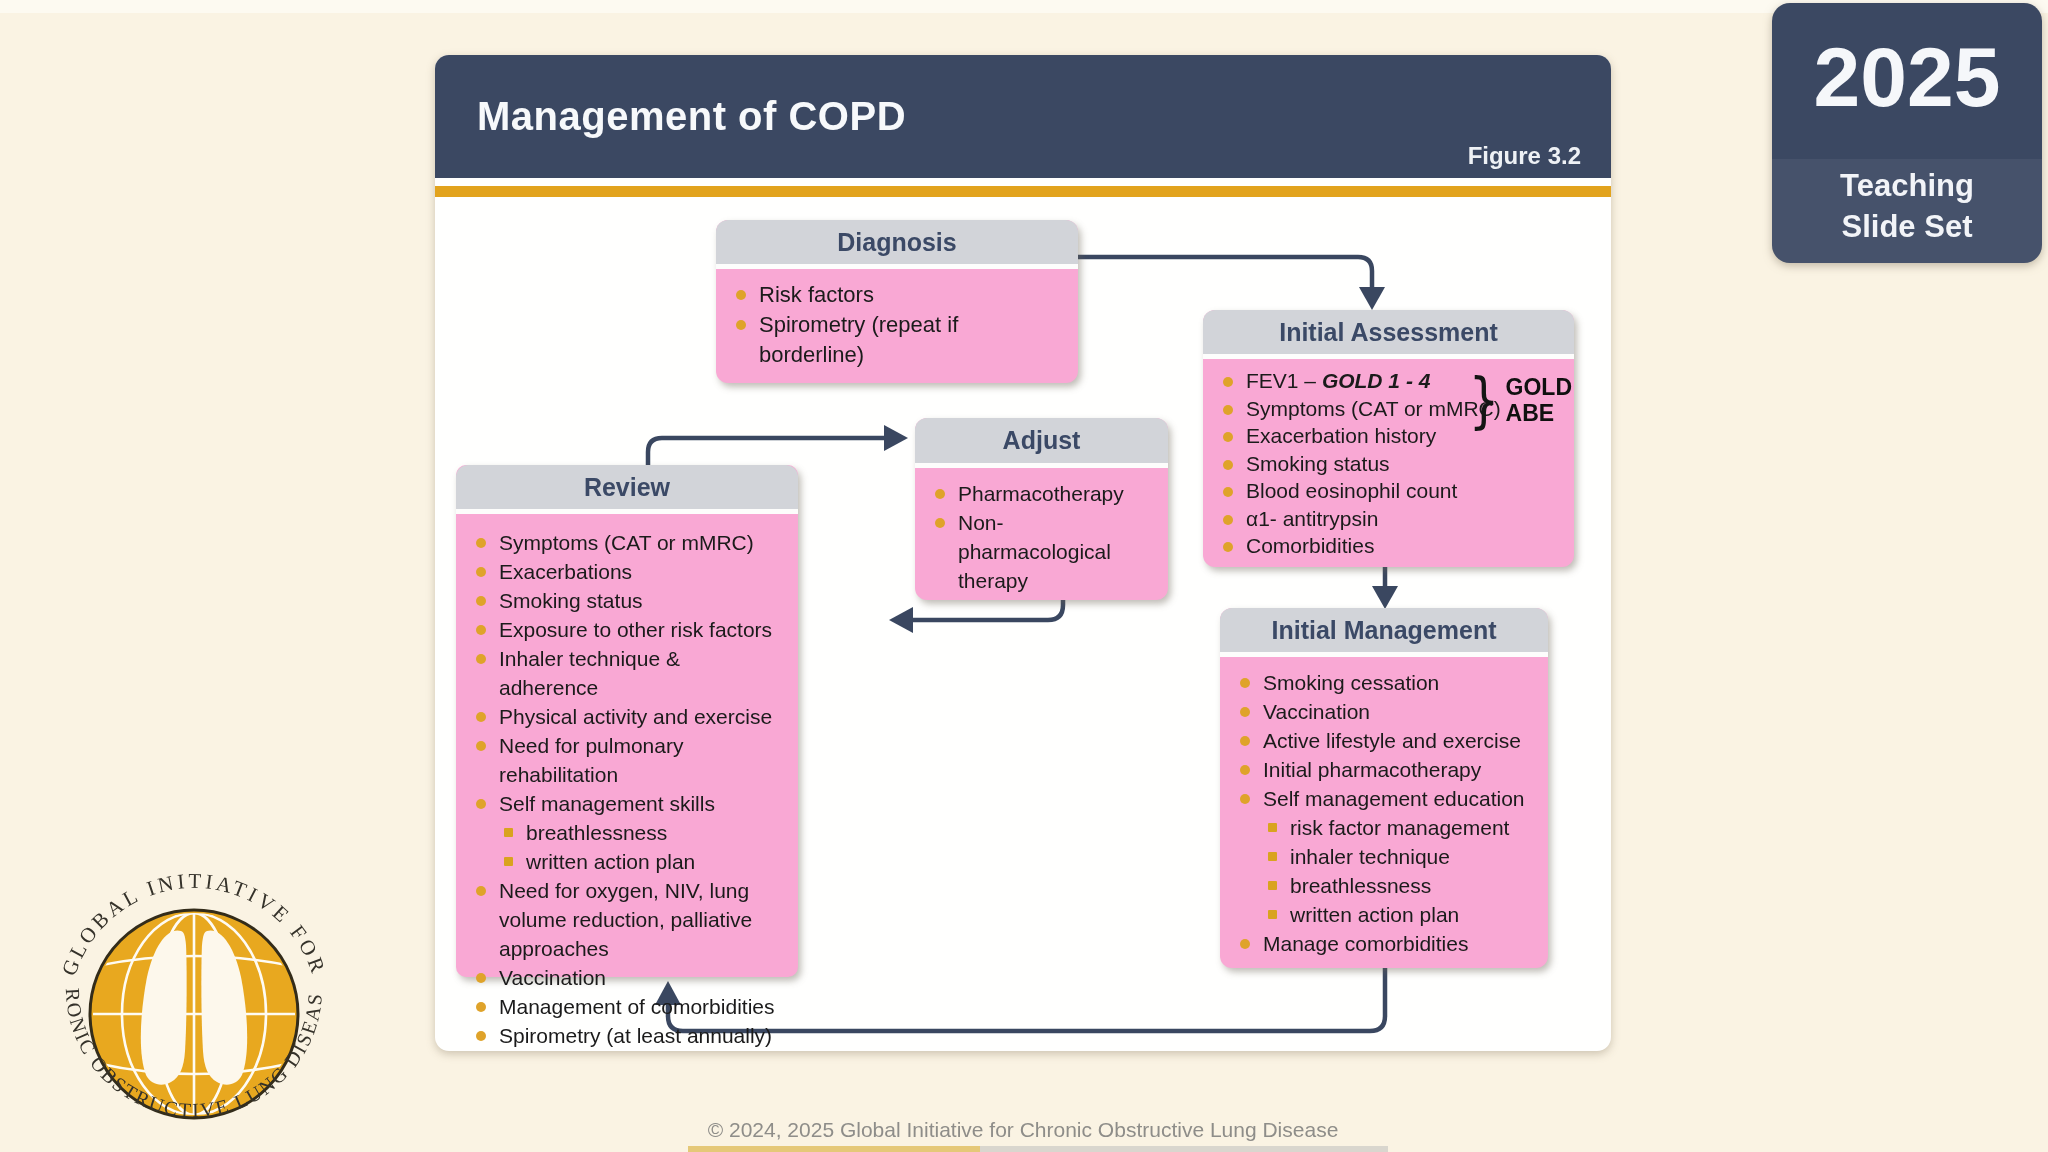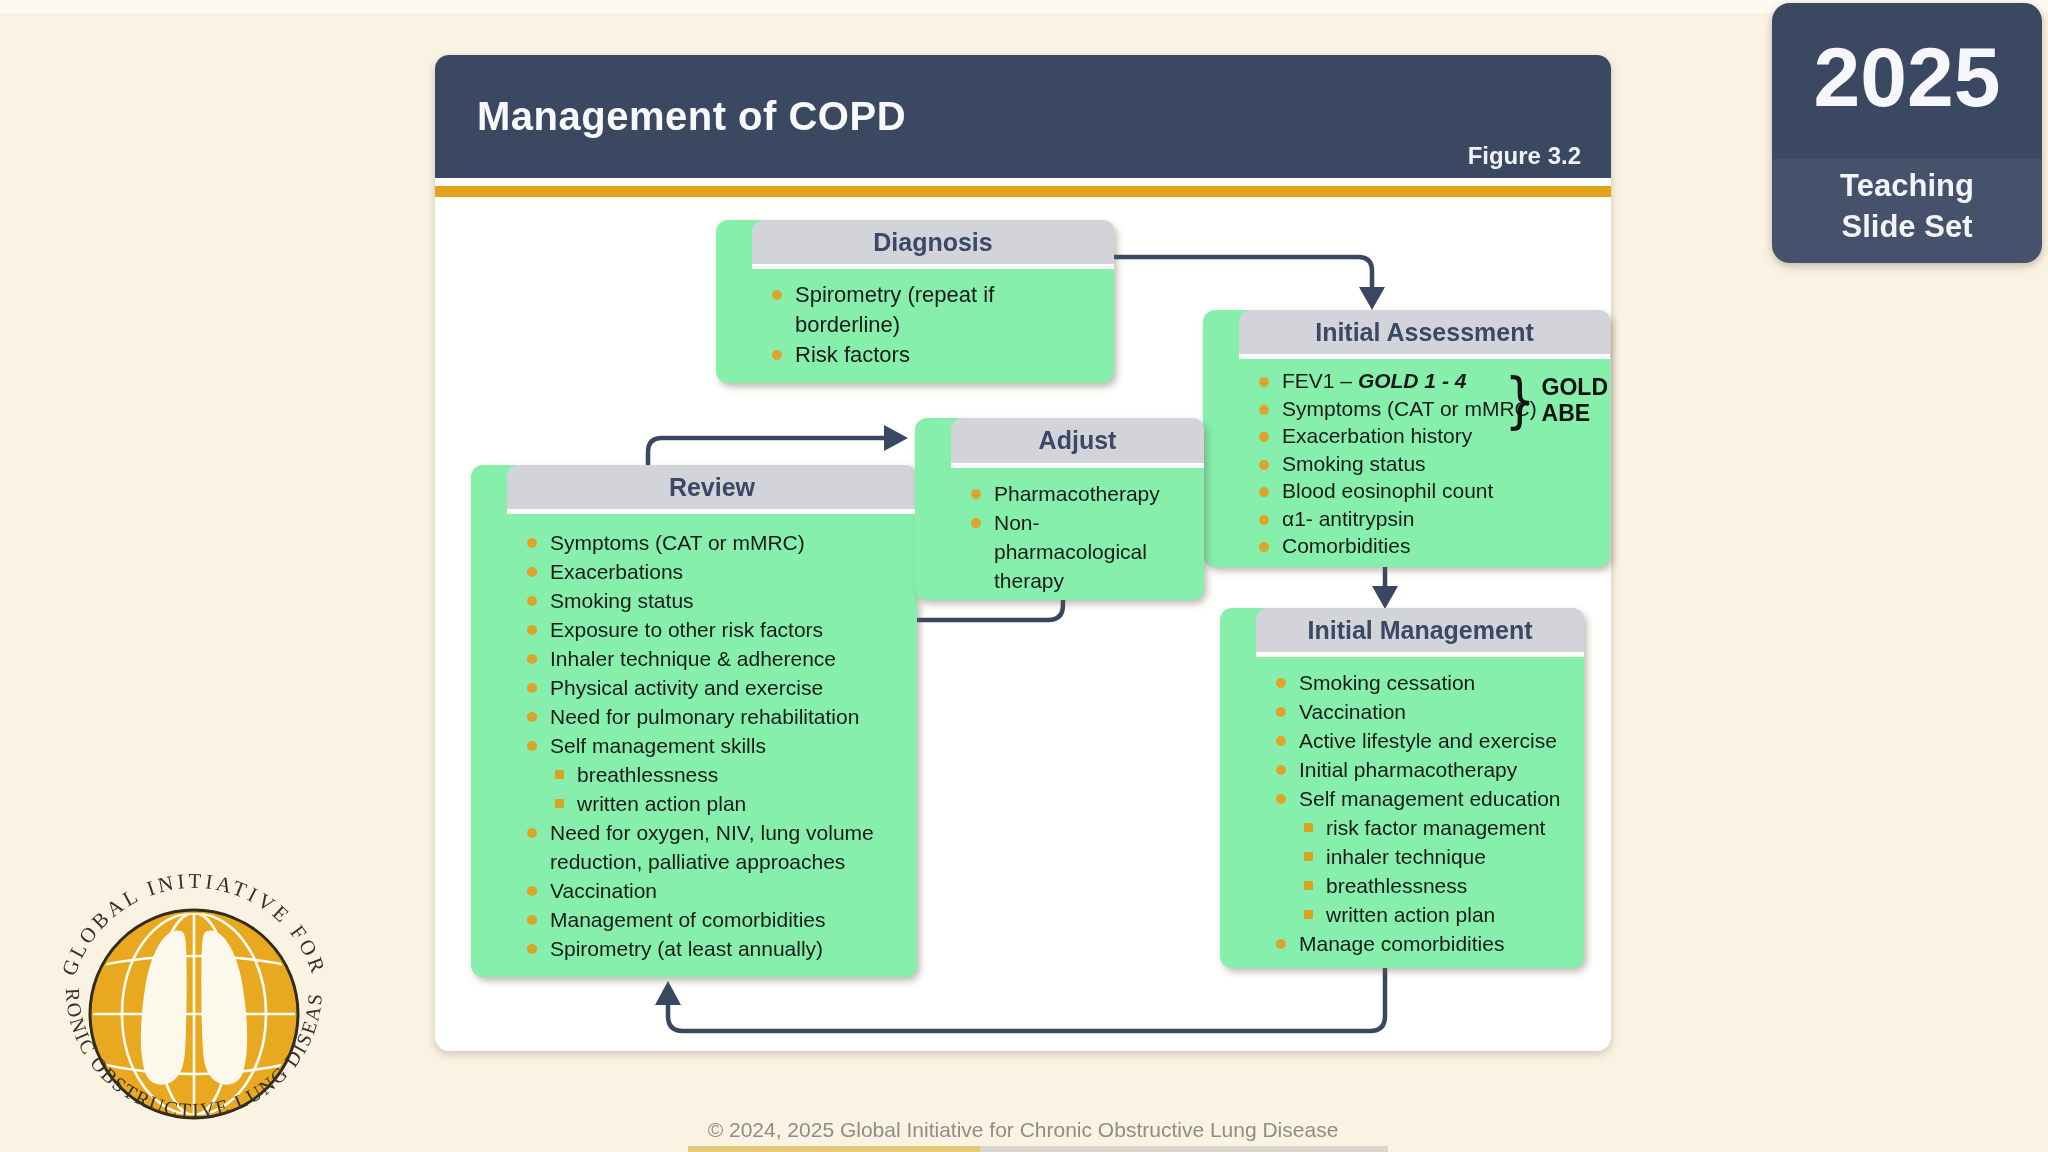--- a/index.html
+++ b/index.html
@@ -10,38 +10,38 @@
   
   .slide{position:absolute;left:435px;top:55px;width:1176px;height:996px;background:#fffffe;
          border-radius:14px;box-shadow:0 3px 9px rgba(150,138,115,.45);}
   .slide-header{position:absolute;left:0;top:0;width:100%;height:123px;background:#3b4862;
                 border-radius:14px 14px 0 0;display:flex;align-items:center;}
   .slide-title{margin:0;padding-left:42px;font-size:40px;font-weight:bold;color:#f7f9fb;letter-spacing:.5px;}
   .figure-label{position:absolute;right:30px;bottom:8px;font-size:24px;font-weight:bold;color:#eef1f5;}
   .gold-bar{position:absolute;left:0;top:131px;width:100%;height:11px;background:#e2a31d;}
 
   
-  .flowbox{position:absolute;background:#86efac;border-radius:12px;
-           box-shadow:3px 4px 7px rgba(105,98,85,.42);z-index:3;padding-left:36px;}
+  .flowbox{position:absolute;background:#f9a8d4;border-radius:12px;
+           box-shadow:3px 4px 7px rgba(105,98,85,.42);z-index:3;}
   .box-header{height:44px;background:#d2d4d9;border-radius:12px 12px 0 0;border-bottom:5px solid #fdfdfc;
               display:flex;align-items:center;justify-content:center;}
   .box-header span{font-size:25px;font-weight:bold;color:#3b4966;}
   .flowbox ul{list-style:none;margin:0;padding:11px 14px 8px 20px;}
   .item{display:flex;gap:13px;font-size:21px;line-height:29px;color:#1b1b1b;}
   .bullet{flex:none;width:10px;height:10px;border-radius:50%;background:#dfa32a;margin-top:10px;}
   .item.lvl2{padding-left:28px;}
   .item.lvl2 .bullet{width:9px;height:9px;border-radius:1px;background:#d9a31f;}
   .item-text .em{font-weight:bold;font-style:italic;}
   #box-diagnosis{left:716px;top:220px;width:362px;height:163px;}
   #box-diagnosis .item{font-size:22px;line-height:30px;}
   #box-assessment{left:1203px;top:310px;width:371px;height:257px;}
   #box-assessment ul{padding-top:8px;}
   #box-assessment .item{line-height:27.5px;}
   #box-management{left:1220px;top:608px;width:328px;height:360px;}
-  #box-review{left:471px;top:465px;width:410px;height:512px;}
+  #box-review{left:456px;top:465px;width:342px;height:512px;border-radius:10px;}
   #box-review ul{padding-top:14px;}
   #box-adjust{left:915px;top:418px;width:253px;height:182px;}
   #box-adjust .box-header{height:45px;}
 
   
   .brace-group{position:absolute;right:2px;top:60px;display:flex;align-items:center;z-index:4;}
   .brace{font-size:60px;line-height:60px;font-weight:400;color:#141414;transform:scaleX(.8);
          font-family:"DejaVu Sans",sans-serif;}
   .brace-labels{display:flex;flex-direction:column;margin-left:2px;}
   .brace-labels b{font-size:23px;line-height:26px;color:#101010;}
@@ -96,25 +96,25 @@
     <polygon points="889,620 913,607 913,633"></polygon>
   </svg>
 
   <div class="flowbox" id="box-diagnosis">
     <div class="box-header">
       <span>Diagnosis</span>
     </div>
     <ul>
         <li class="item lvl1">
           <span class="bullet"></span>
+          <span class="item-text">Risk factors</span>
+        </li>
+        <li class="item lvl1">
+          <span class="bullet"></span>
           <span class="item-text">Spirometry (repeat if borderline)</span>
-        </li>
-        <li class="item lvl1">
-          <span class="bullet"></span>
-          <span class="item-text">Risk factors</span>
         </li>
       </ul>
   </div>
 
   <div class="flowbox" id="box-assessment">
     <div class="box-header">
       <span>Initial Assessment</span>
     </div>
     <ul>
         <li class="item lvl1">

